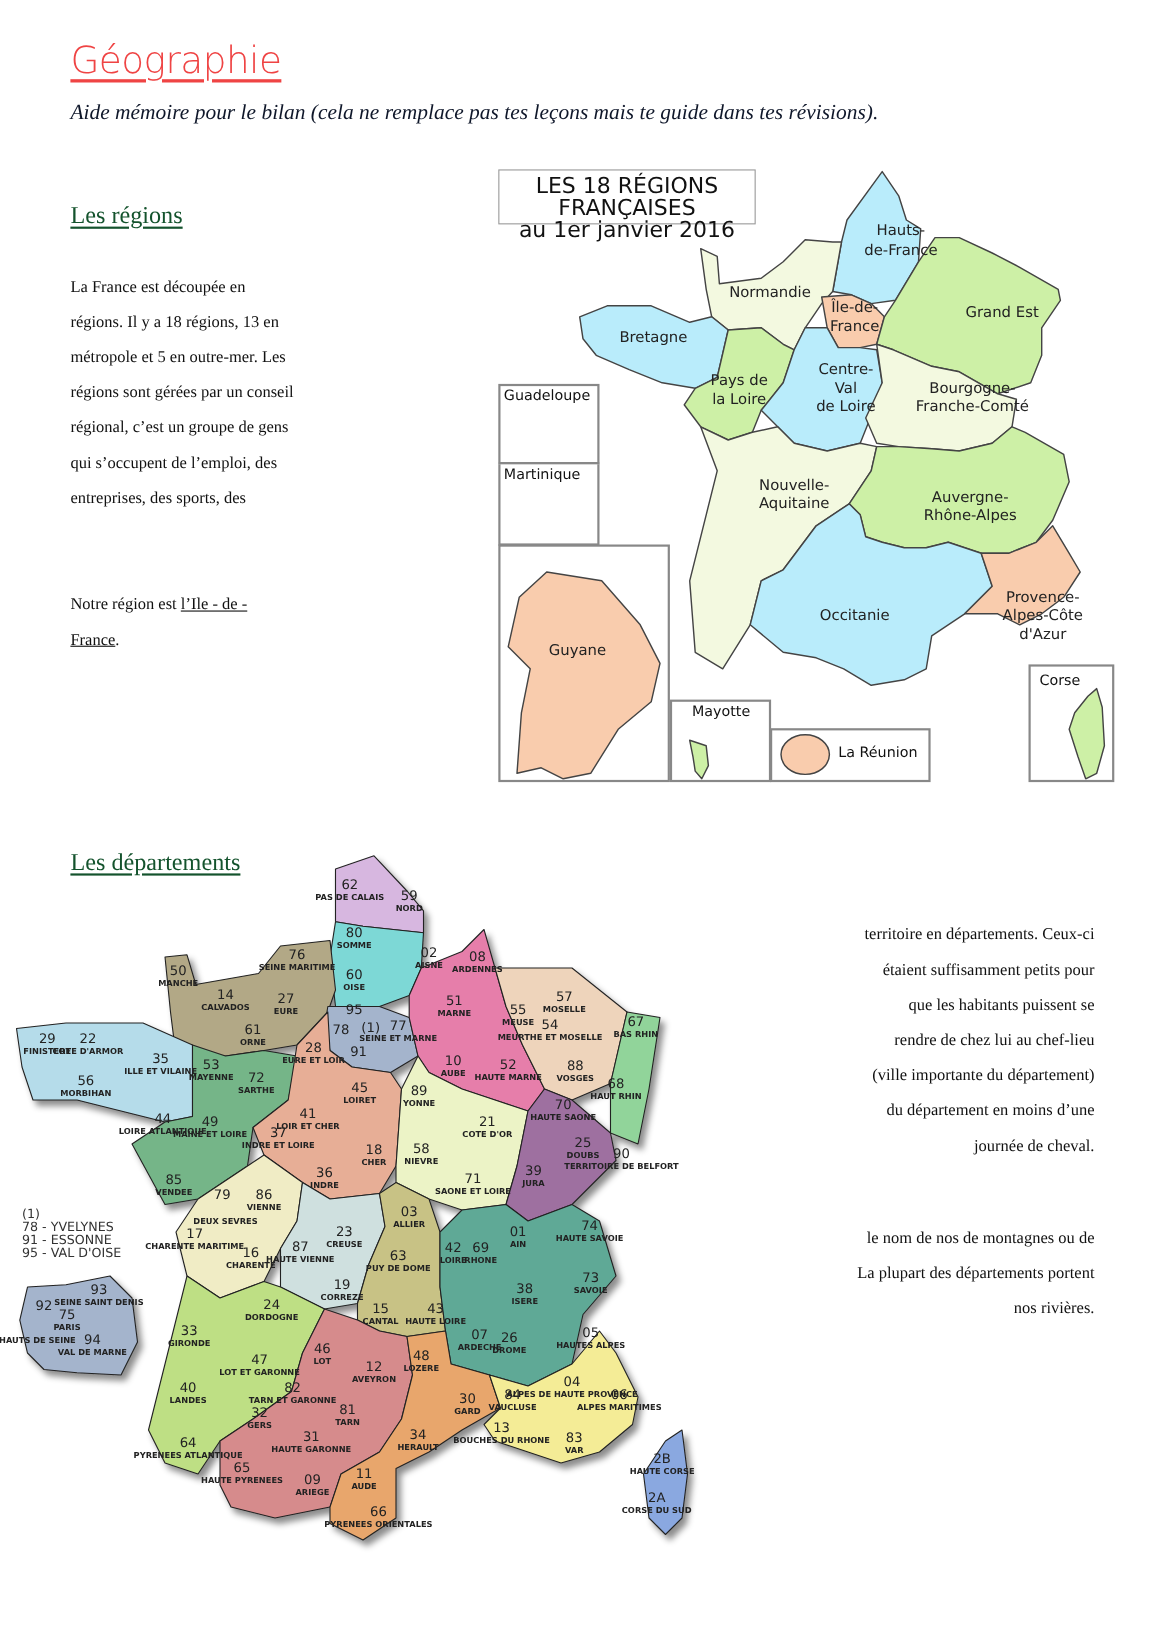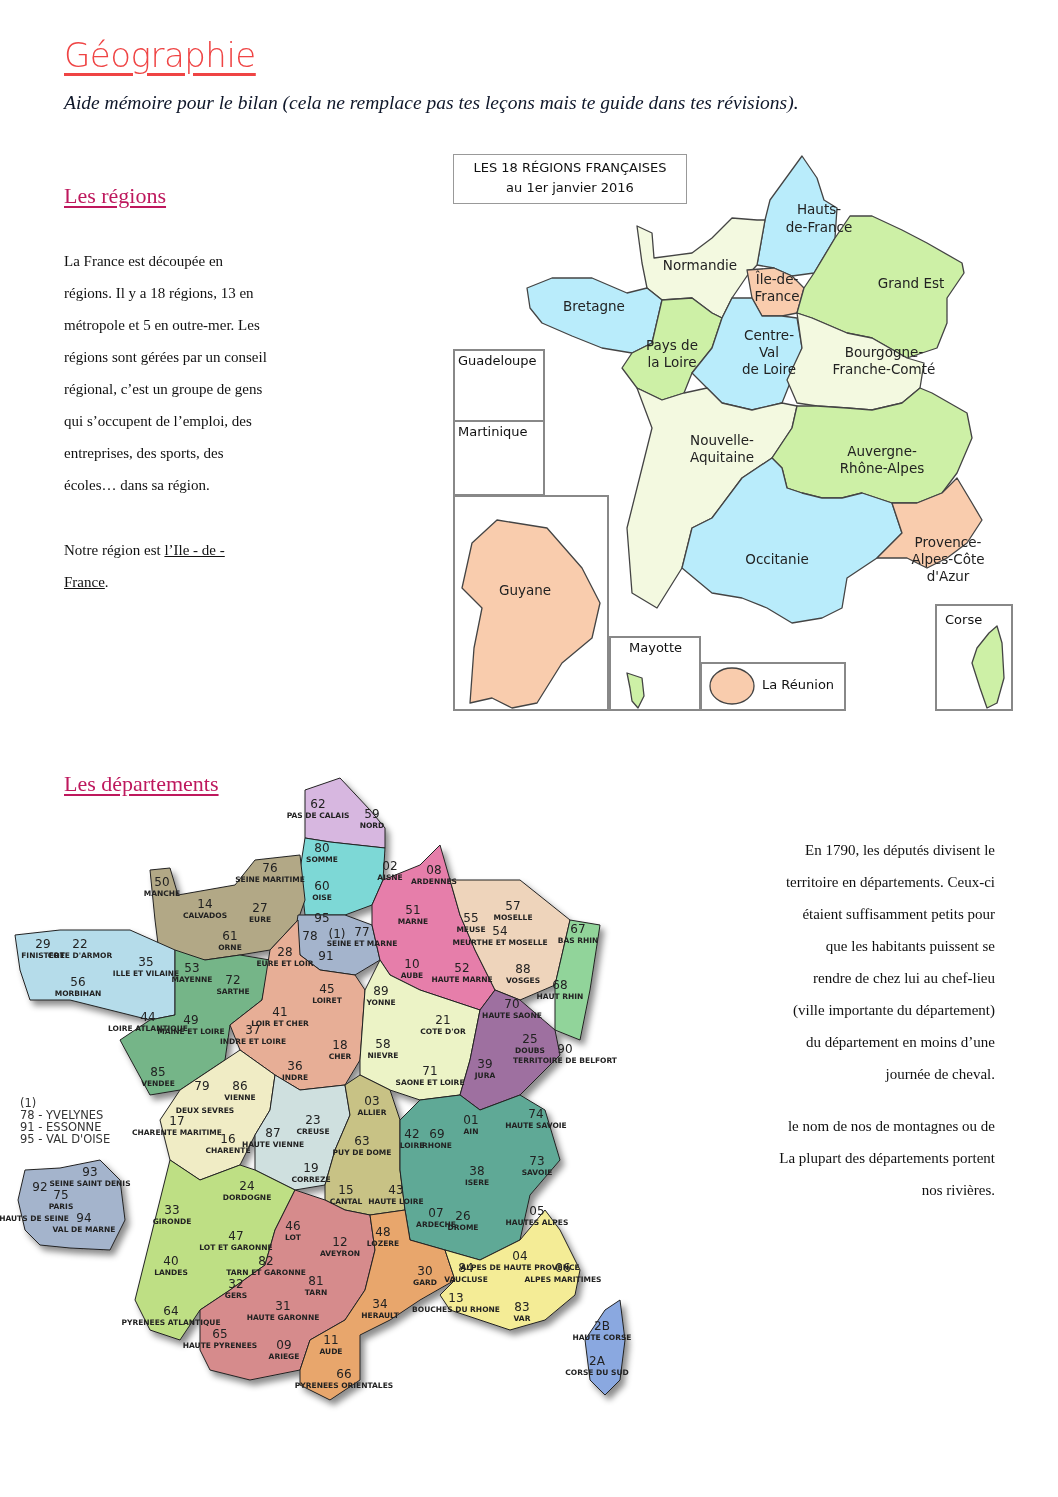--- a/index.html
+++ b/index.html
@@ -1,27 +1,27 @@
 <!DOCTYPE html>
 <html><head>
 <meta charset="utf-8">
 <style>
   html, body { margin:0; padding:0; background:#ffffff; }
   body { width:1058px; height:1497px; position:relative; overflow:hidden; font-family:"Liberation Serif", serif; color:#111; }
   .abs { position:absolute; }
   .title { left:64px; top:38px; font-family:"DejaVu Sans", sans-serif; font-weight:200; font-size:34px; color:#ef4444; letter-spacing:-0.5px; text-decoration:underline; text-decoration-thickness:3px; text-underline-offset:6px; line-height:1; }
   .subtitle { left:64px; top:92px; font-style:italic; font-size:19.5px; color:#0f172a; white-space:nowrap; }
-  .h2 { font-size:22px; color:#be185d; text-decoration:underline; text-underline-offset:3px; }
+  .h2 { font-size:22px; color:#14532d; text-decoration:underline; text-underline-offset:3px; }
   .para { font-size:15px; line-height:32px; }
   .para-right { text-align:right; }
   .u { text-decoration:underline;text-align:center; }
 
   
   .regmap { left:452px; top:148px; width:570px; height:570px; }
-  .map-title-box { position:absolute; left:1px; top:6px; width:234px; height:50px; border:1px solid #999; background:#fff; font-family:"DejaVu Sans", sans-serif; font-size:13px; text-align:center; line-height:20px; padding-top:3px; box-sizing:border-box; }
+  .map-title-box { position:absolute; left:1px; top:6px; width:234px; height:50px; border:1px solid #999; background:#fff; font-family:"DejaVu Sans", sans-serif; font-size:20px; text-align:center; line-height:20px; padding-top:3px; box-sizing:border-box; }
   .inset { position:absolute; border:2px solid #888; background:#fff; box-sizing:border-box; font-family:"DejaVu Sans", sans-serif; font-size:13px; }
   .inset .lbl { position:absolute; left:3px; top:2px; }
   .rlabel { font-family:"DejaVu Sans", sans-serif; font-size:13.5px; fill:#222; text-anchor:middle; }
 
   
   .depmap { left:0px; top:775px; width:640px; height:650px; }
   .dnum { font-family:"DejaVu Sans", sans-serif; font-size:12px; fill:#222; text-anchor:middle; }
   .dname { font-family:"DejaVu Sans", sans-serif; font-size:7.5px; font-weight:bold; fill:#222; text-anchor:middle; }
   .legend1 { font-family:"DejaVu Sans", sans-serif; font-size:11.5px; fill:#333; }
 </style>
@@ -33,21 +33,20 @@
 
 <div class="abs h2" style="left:64px; top:183px;">Les régions</div>
 <div class="abs para" style="left:64px; top:245px; width:380px;">
   <div>La France est découpée en</div>
   <div>régions. Il y a 18 régions, 13 en</div>
   <div>métropole et 5 en outre-mer. Les</div>
   <div>régions sont gérées par un conseil</div>
   <div>régional, c’est un groupe de gens</div>
   <div>qui s’occupent de l’emploi, des</div>
   <div>entreprises, des sports, des</div>
-  <div>écoles… dans sa région.</div>
 </div>
 <div class="abs para" style="left:64px; top:534px; width:380px;">
   <div><span>Notre région est </span><span class="u">l’Ile - de -</span></div>
   <div><span class="u">France</span><span>.</span></div>
 </div>
 
 <div class="abs regmap">
   <div class="map-title-box">
     <div>LES 18 RÉGIONS FRANÇAISES</div>
     <div>au 1er janvier 2016</div>
@@ -388,21 +387,20 @@
       <text x="40" y="1191" class="dnum">92</text>
       <text x="61" y="1199" class="dnum">75</text>
       <text x="61" y="1209" class="dname">PARIS</text>
       <text x="84" y="1222" class="dnum">94</text>
       <text x="84" y="1232" class="dname">VAL DE MARNE</text>
       <text x="34" y="1221" class="dname">HAUTS DE SEINE</text>
     </g>
 </svg>
 
 <div class="abs para para-right" style="left:590px; top:834px; width:405px;">
-  <div>En 1790, les députés divisent le</div>
   <div>territoire en départements. Ceux-ci</div>
   <div>étaient suffisamment petits pour</div>
   <div>que les habitants puissent se</div>
   <div>rendre de chez lui au chef-lieu</div>
   <div>(ville importante du département)</div>
   <div>du département en moins d’une</div>
   <div>journée de cheval.</div>
 </div>
 <div class="abs para para-right" style="left:590px; top:1110px; width:405px;">
   <div>le nom de nos de montagnes ou de</div>

